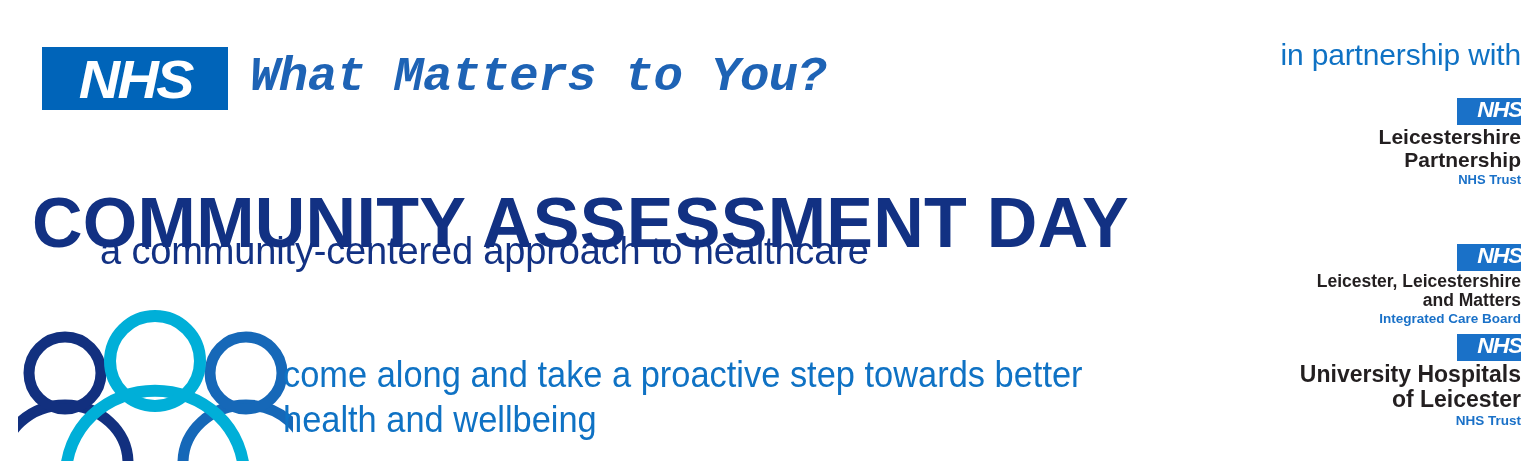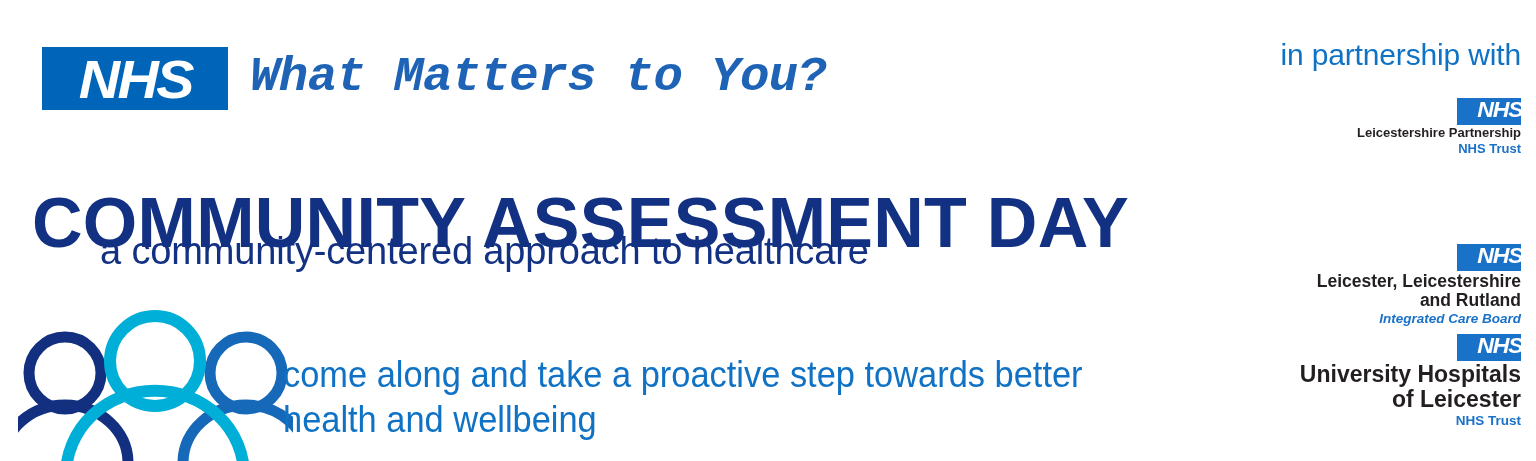--- a/index.html
+++ b/index.html
@@ -164,21 +164,21 @@
     font-weight: bold;
     line-height: 1.1;
     white-space: nowrap;
     text-align: right;
   }
 
   
   #logo-lpt { top: 82px; }
   #logo-lpt .plogo-nhs { width: 64px; height: 26px; padding-top: 1px; }
   #logo-lpt .plogo-nhs .nhs-text { font-size: 22px; padding-left: 4px; }
-  #logo-lpt .plogo-name { font-size: 13px; }
+  #logo-lpt .plogo-name { font-size: 21px; }
   #logo-lpt .plogo-sub  { font-size: 13px; margin-top: 2px; }
 
   
   #logo-at { top: 158px; right: 4px; }
   #at-wrap { display: flex; align-items: center; justify-content: flex-end; gap: 7px; }
   #at-mark { width: 50px; height: 52px; flex: none; }
   #at-words { text-align: left; line-height: 1; }
   #at-active {
     font-size: 27px; font-weight: bold; color: #ED1C24;
     letter-spacing: 0.01em; display: block;
@@ -186,21 +186,21 @@
   #at-together {
     font-size: 21px; font-weight: bold; color: #252A5E;
     letter-spacing: 0.055em; display: block; margin-top: 2px;
   }
 
   
   #logo-icb { top: 228px; }
   #logo-icb .plogo-nhs { width: 64px; height: 26px; padding-top: 1px; }
   #logo-icb .plogo-nhs .nhs-text { font-size: 22px; padding-left: 4px; }
   #logo-icb .plogo-name { font-size: 17.5px; }
-  #logo-icb .plogo-sub  { font-size: 13.5px; margin-top: 2px; font-style: italic; }
+  #logo-icb .plogo-sub  { font-size: 13.5px; margin-top: 2px; }
 
   
   #logo-uhl { top: 318px; }
   #logo-uhl .plogo-nhs { width: 64px; height: 26px; padding-top: 1px; }
   #logo-uhl .plogo-nhs .nhs-text { font-size: 22px; padding-left: 4px; }
   #logo-uhl .plogo-name { font-size: 23px; }
   #logo-uhl .plogo-sub  { font-size: 13.5px; margin-top: 2px; }
 </style>
 </head>
 <body>
@@ -250,21 +250,21 @@
       <div class="plogo-name">Leicestershire Partnership</div>
       <div class="plogo-sub">NHS Trust</div>
     </div>
 
 
     <div class="partner-logo" id="logo-icb">
       <div class="plogo-nhs">
         <span class="nhs-text">NHS</span>
       </div>
       <div class="plogo-name">Leicester, Leicestershire
-and Rutland</div>
+and Matters</div>
       <div class="plogo-sub">Integrated Care Board</div>
     </div>
 
     <div class="partner-logo" id="logo-uhl">
       <div class="plogo-nhs">
         <span class="nhs-text">NHS</span>
       </div>
       <div class="plogo-name">University Hospitals
 of Leicester</div>
       <div class="plogo-sub">NHS Trust</div>

